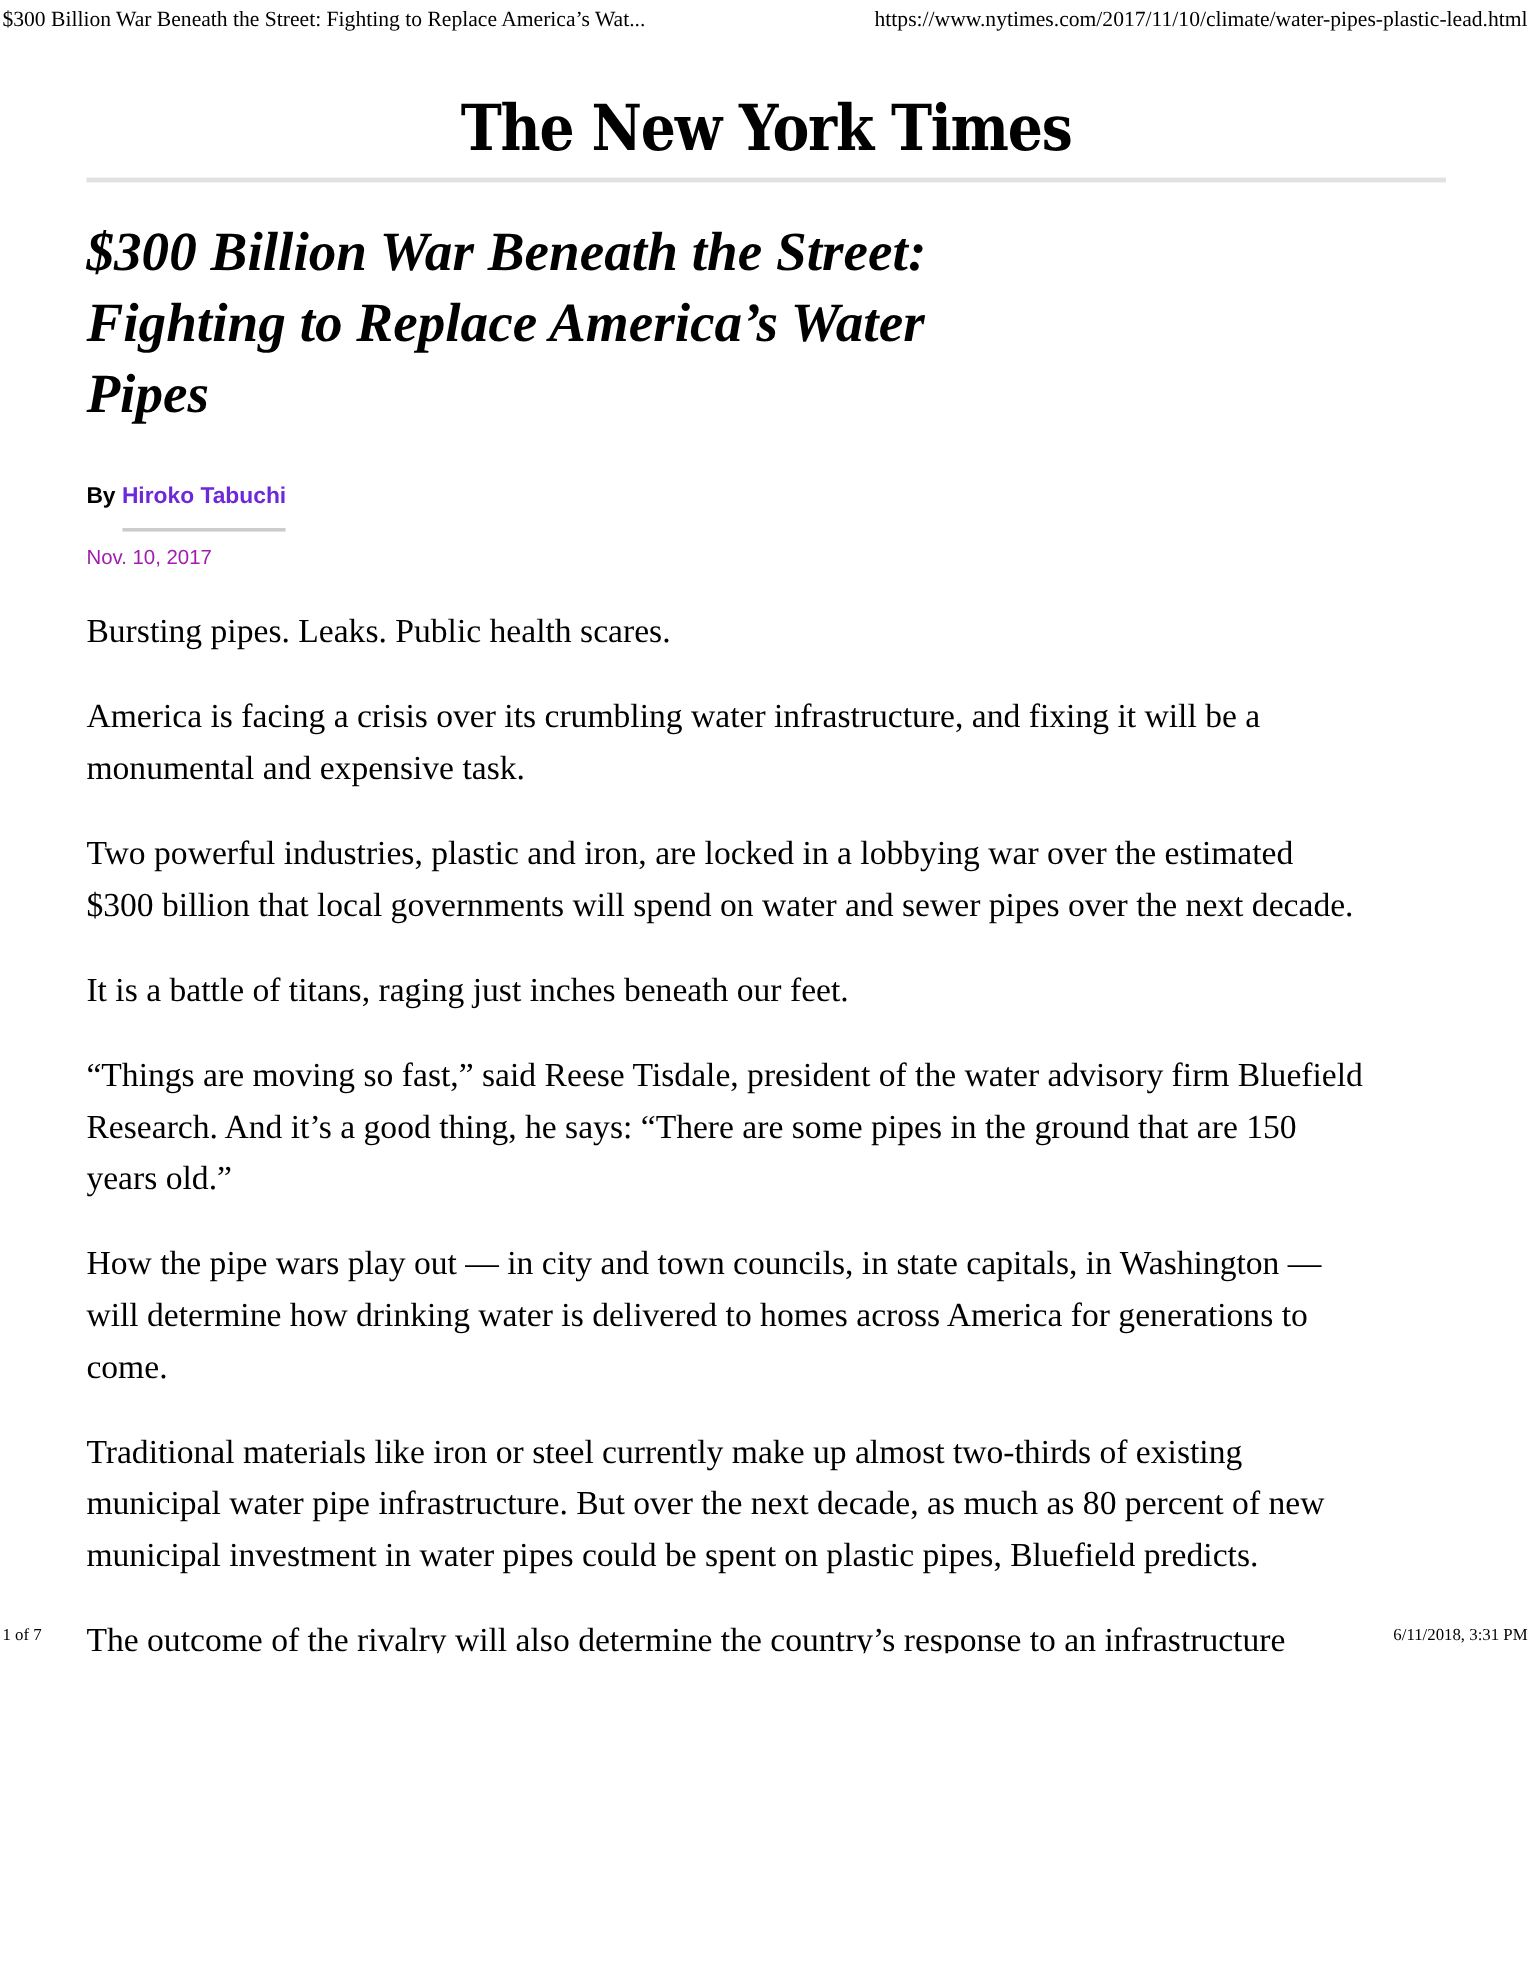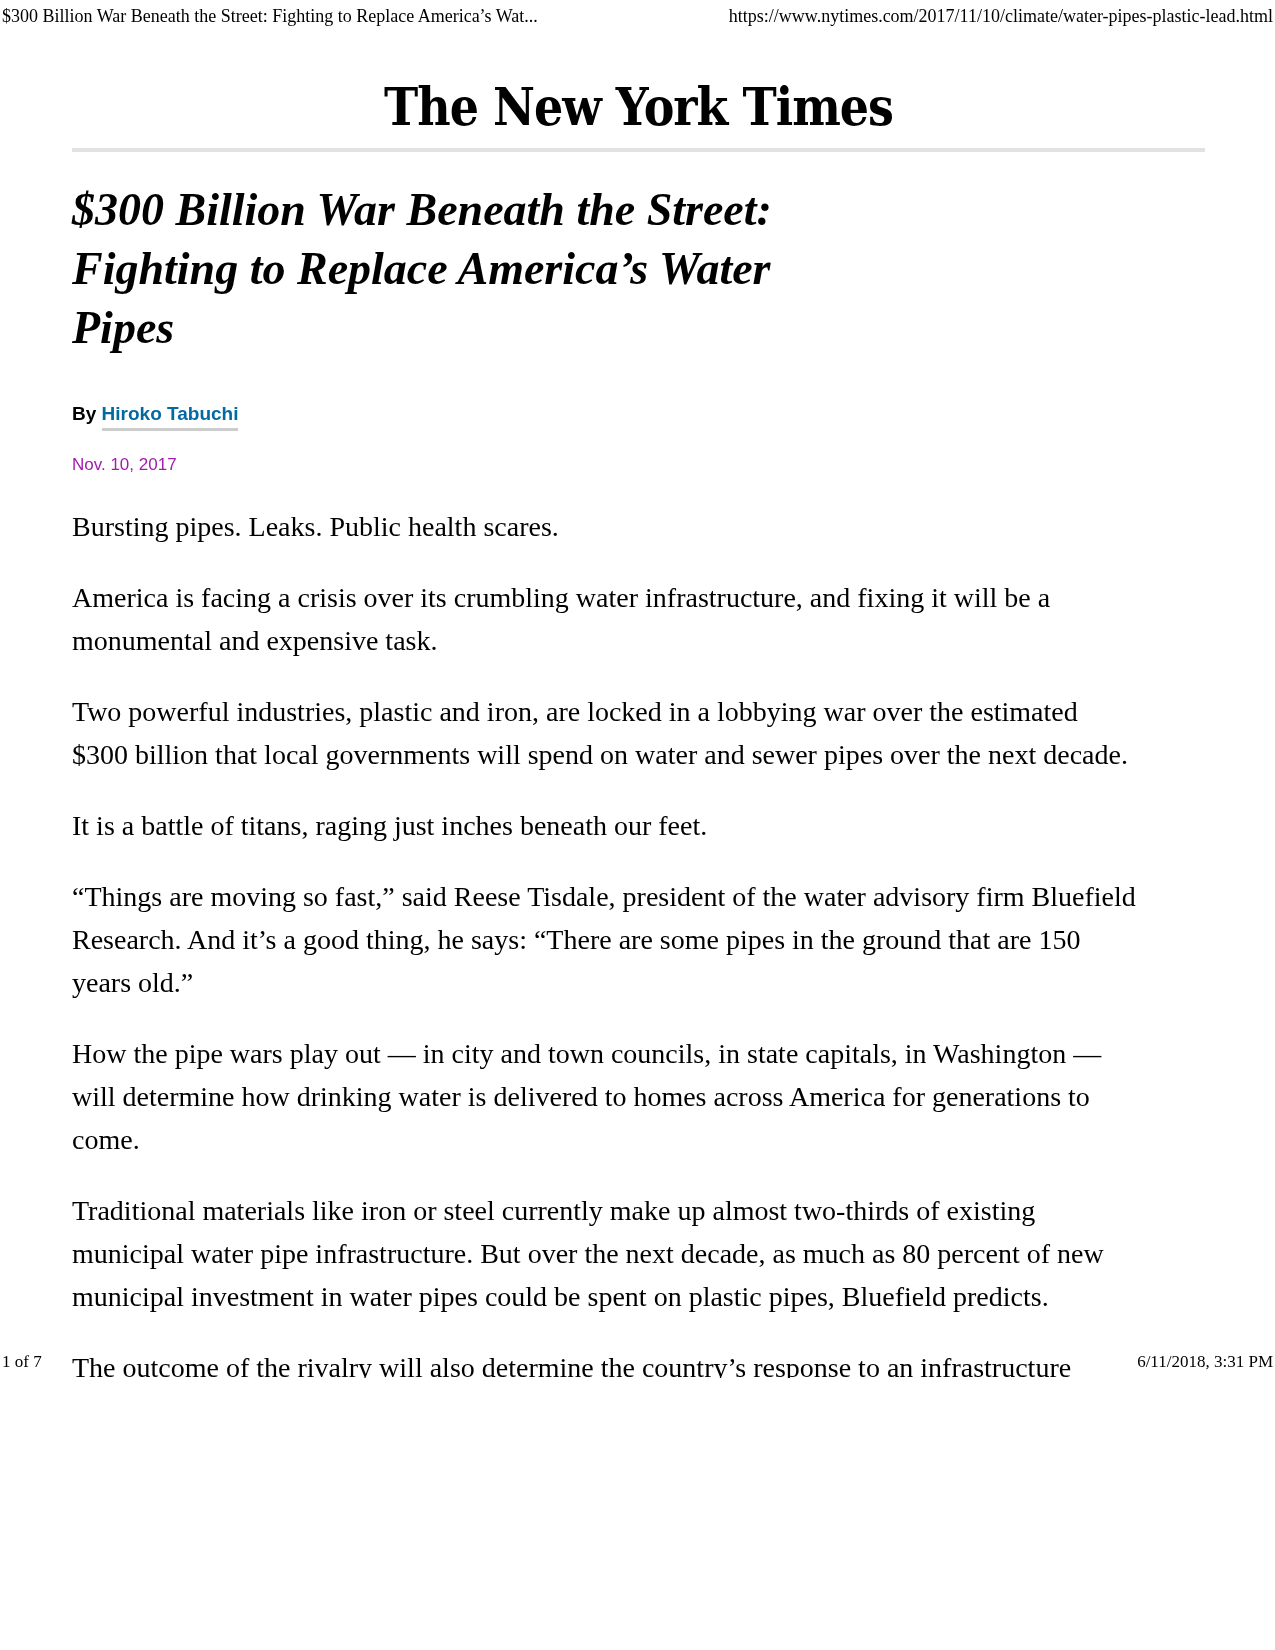--- a/index.html
+++ b/index.html
@@ -31,21 +31,21 @@
   }
   .print-header .ph-title { overflow: hidden; }
   .print-header .ph-url { }
   .print-footer {
     position: absolute;
     bottom: 6px;
     left: 2px;
     right: 2px;
     display: flex;
     justify-content: space-between;
-    font-size: 17px;
+    font-size: 14px;
     font-family: "Liberation Serif", serif;
     color: #000000;
   }
   
   .content {
     padding: 0 70px 0 72px;
   }
   .masthead {
     margin-top: 84px;
     text-align: center;
@@ -77,24 +77,24 @@
     color: #000000;
   }
   .byline {
     margin-top: 46px;
     font-family: "Liberation Sans", sans-serif;
     font-weight: 700;
     font-size: 19px;
     color: #000000;
   }
   .author-link {
-    color: #0369a1;
+    color: #6d28d9;
     text-decoration: none;
     border-bottom: 3px solid #cccccc;
-    padding-bottom: 4px;
+    padding-bottom: 16px;
     cursor: pointer;
   }
   .dateline {
     margin-top: 30px;
     font-family: "Liberation Sans", sans-serif;
     font-size: 17px;
     color: #a21caf;
   }
   .body-copy {
     margin-top: 30px;

